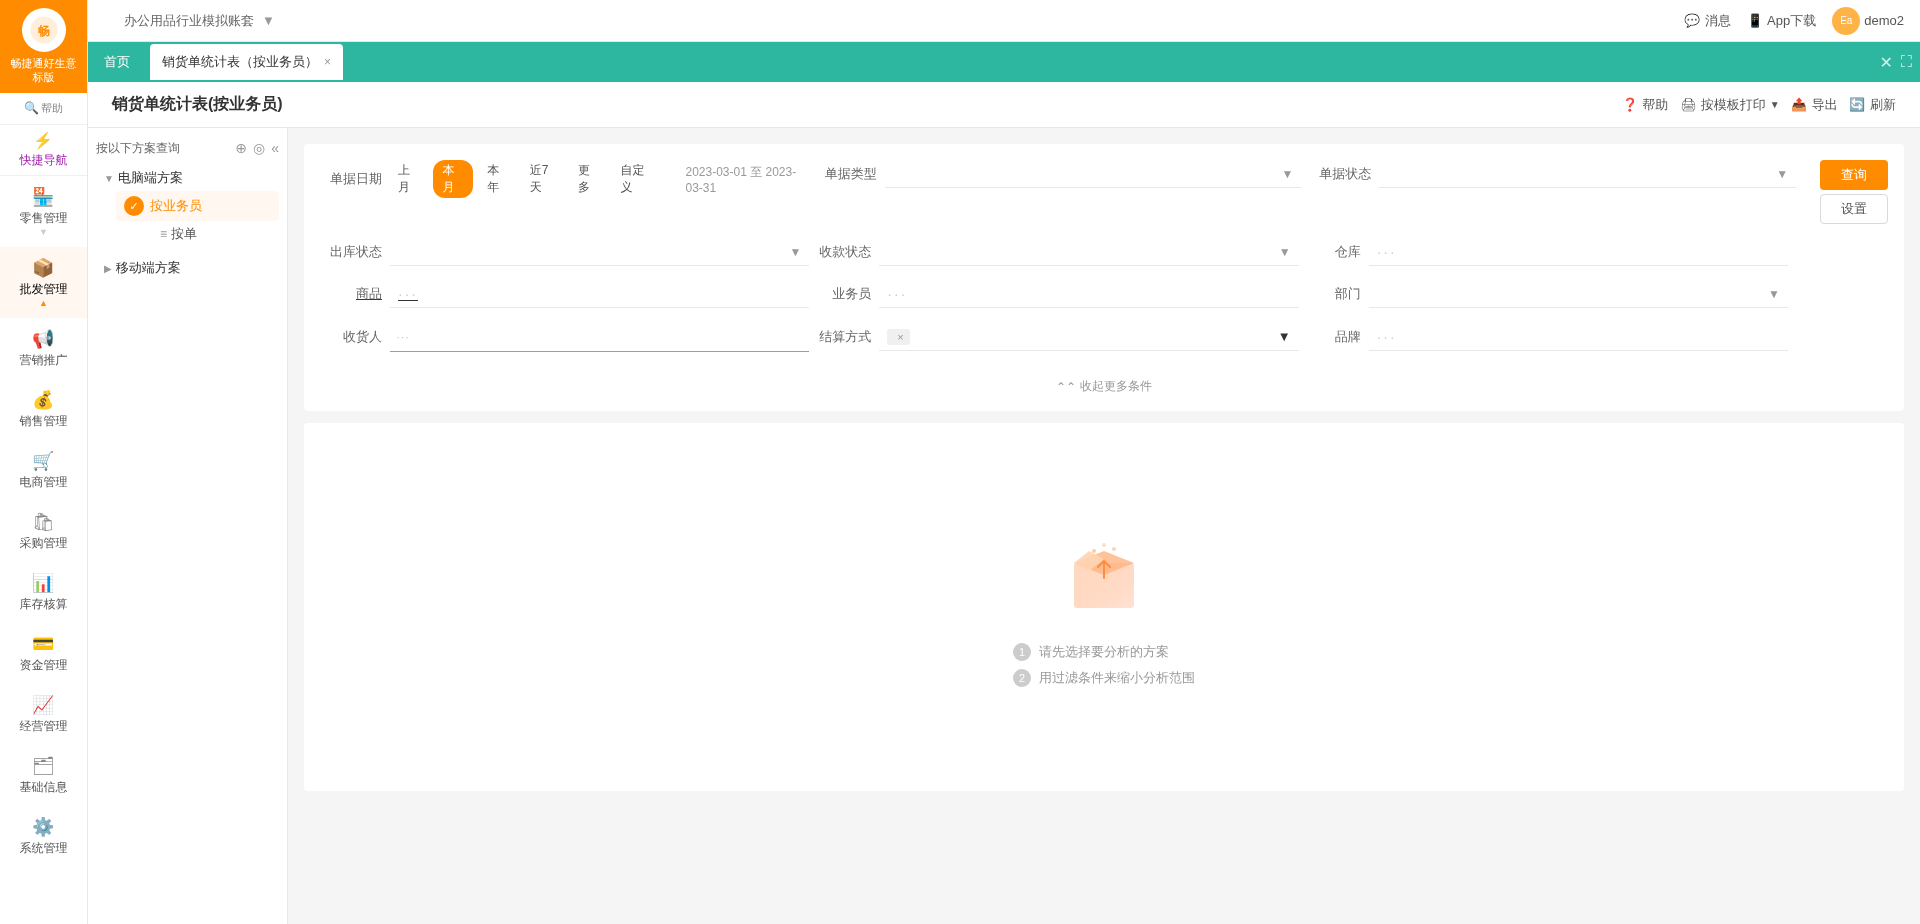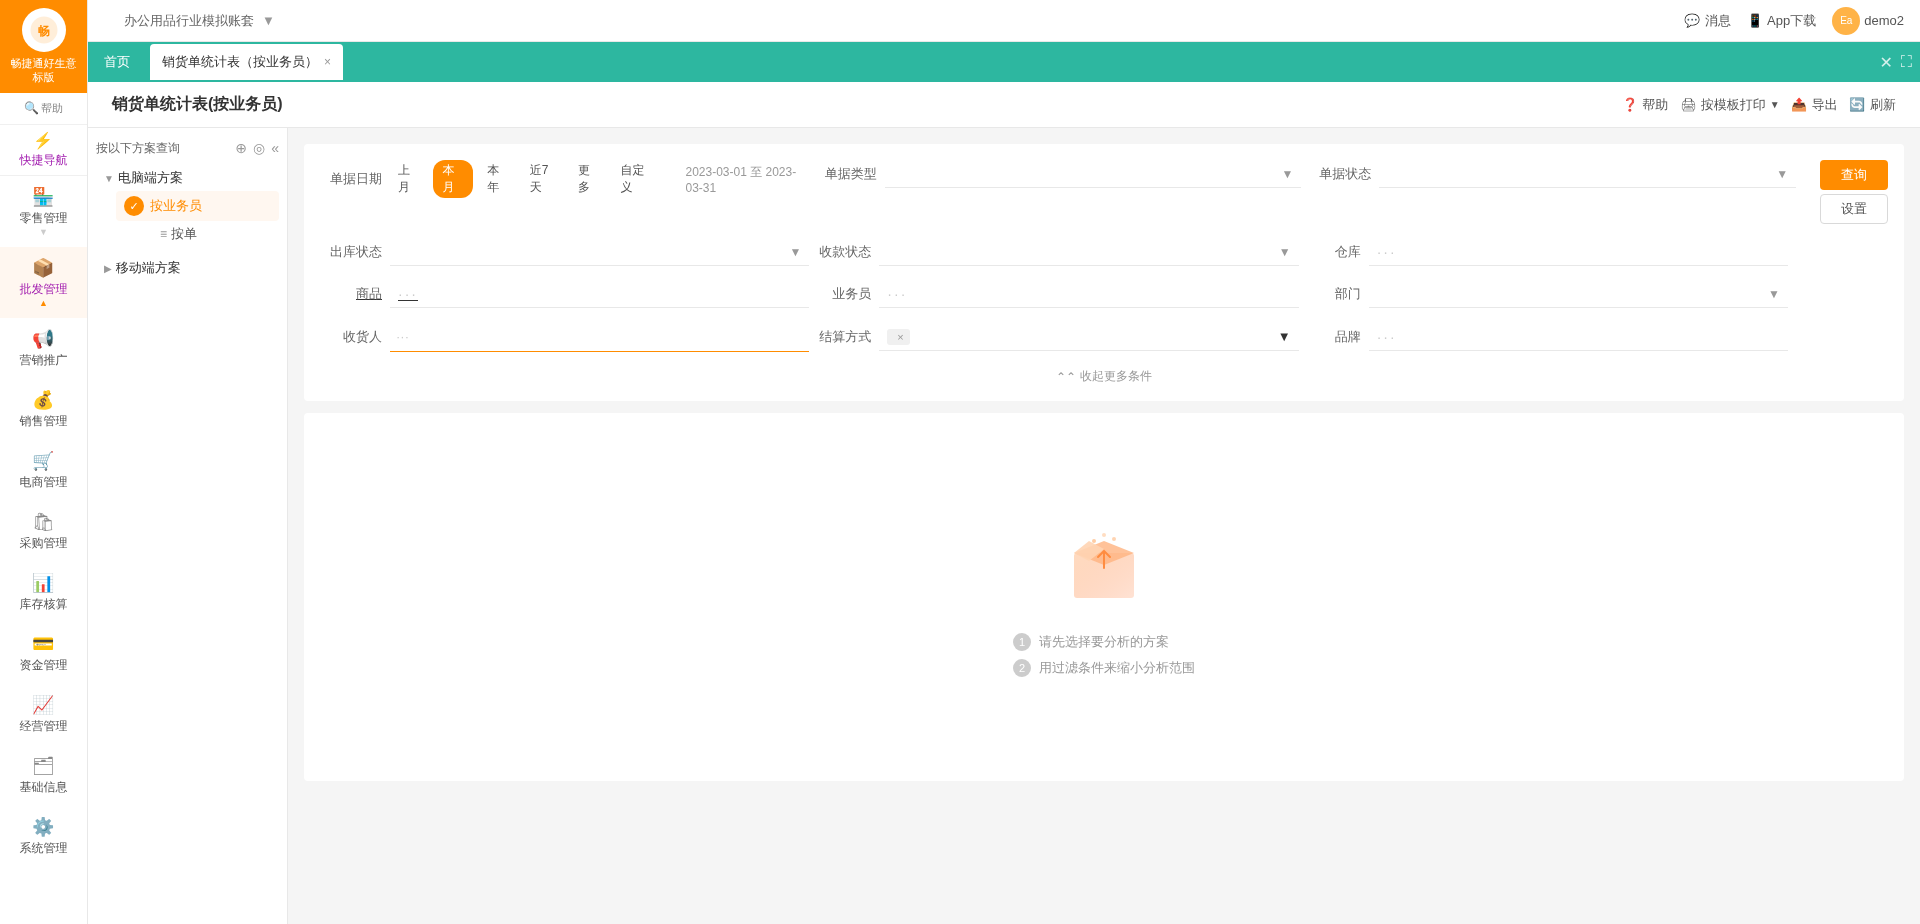--- a/index.html
+++ b/index.html
@@ -10,21 +10,21 @@
     .sidebar-logo { width: 100%; background: #ff8c00; padding: 8px 4px; display: flex; flex-direction: column; align-items: center; cursor: pointer; }
     .sidebar-logo-icon { width: 44px; height: 44px; background: #fff; border-radius: 50%; display: flex; align-items: center; justify-content: center; }
     .sidebar-logo-icon svg { width: 30px; height: 30px; }
     .sidebar-logo-text { color: #fff; font-size: 11px; margin-top: 4px; text-align: center; line-height: 1.3; }
     .sidebar-search { width: 100%; padding: 8px 6px; border-bottom: 1px solid #f0f0f0; display: flex; align-items: center; justify-content: center; cursor: pointer; color: #666; font-size: 12px; gap: 2px; }
     .sidebar-nav { width: 100%; padding: 6px 4px; display: flex; flex-direction: column; align-items: center; cursor: pointer; border-bottom: 1px solid #f0f0f0; }
     .sidebar-nav-text { color: #a21caf; font-size: 12px; margin-top: 2px; }
     .sidebar-menu-item { width: 100%; padding: 10px 4px; display: flex; flex-direction: column; align-items: center; cursor: pointer; }
     .sidebar-menu-item.active { background: #fff7f0; }
     .sidebar-menu-item .label { color: #555; font-size: 12px; margin-top: 2px; text-align: center; }
-    .sidebar-menu-item .label.orange { color: #a21caf; }
+    .sidebar-menu-item .label.orange { color: #000000; }
     .sidebar-icon { font-size: 18px; color: #888; }
     .sidebar-icon.orange { color: #ff8c00; }
 
     
     .main { flex: 1; display: flex; flex-direction: column; overflow: hidden; }
 
     
     .top-header { height: 42px; background: #fff; border-bottom: 1px solid #e8e8e8; display: flex; align-items: center; justify-content: space-between; padding: 0 16px; }
     .top-header-left { display: flex; align-items: center; gap: 8px; color: #666; font-size: 13px; margin-left: 20px; }
     .top-header-right { display: flex; align-items: center; gap: 16px; }
@@ -364,21 +364,21 @@
             <div style="display:flex;align-items:center;flex:1;">
               <span class="filter-label">部门</span>
               <div class="filter-select" style="flex:1;">
                 <span></span>
                 <span class="caret">▼</span>
               </div>
             </div>
             <div style="width:calc(16px + 84px);"></div>
           </div>
 
-          <div style="display:flex;align-items:center;gap:0;margin-bottom:12px;">
+          <div style="display:flex;align-items:center;gap:0;margin-bottom:22px;">
             <div style="display:flex;align-items:center;flex:1;">
               <span class="filter-label">收货人</span>
               <div class="right-aligned-input">
                 <span class="dots" style="color:#ccc;">···</span>
               </div>
             </div>
             <div style="display:flex;align-items:center;flex:1;">
               <span class="filter-label">结算方式</span>
               <div class="filter-select-x" style="flex:1;border-bottom:1px solid #e8e8e8;">
                 <div class="filter-tag">

